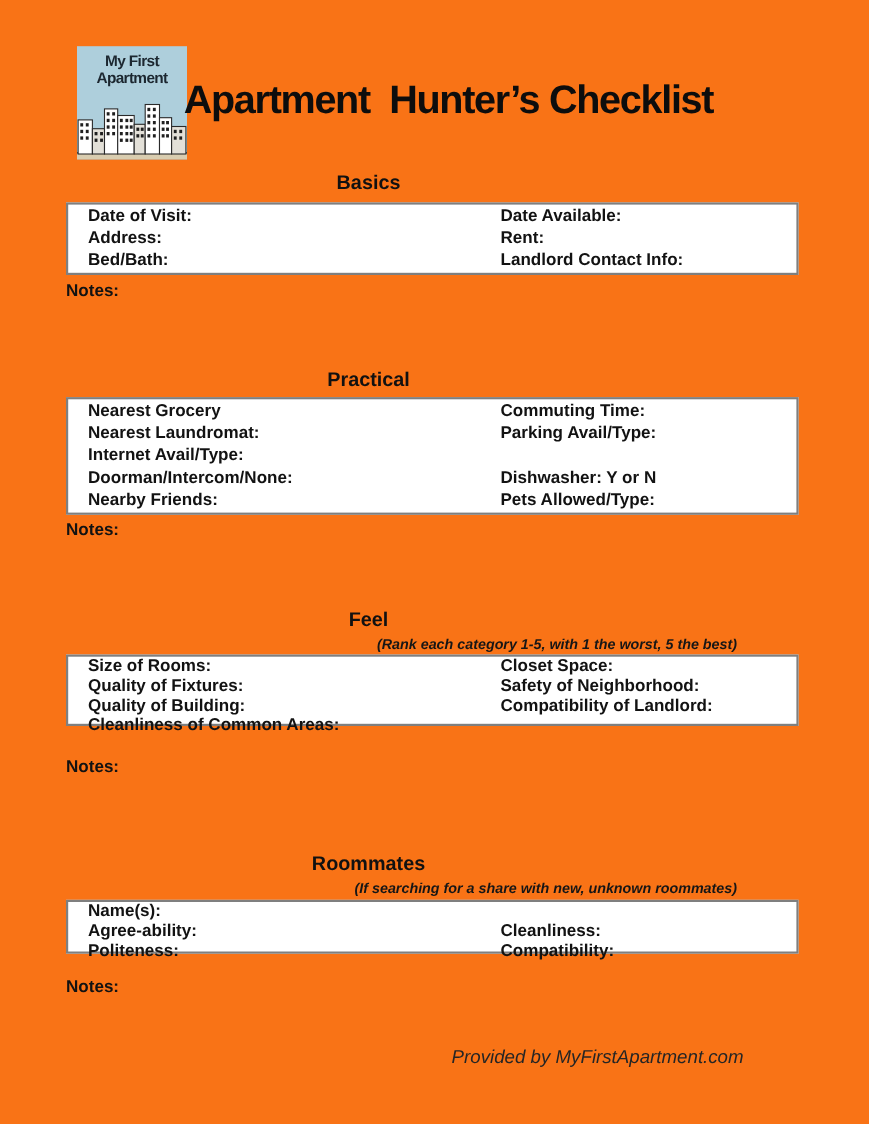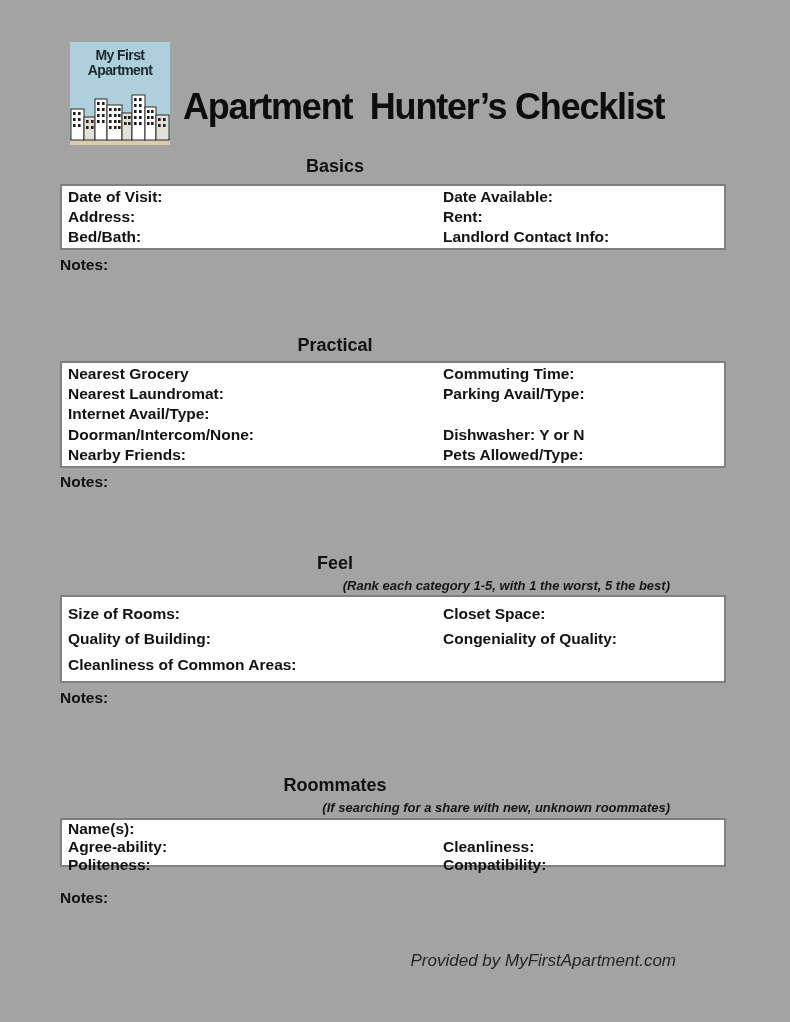--- a/index.html
+++ b/index.html
@@ -1,19 +1,19 @@
 <!DOCTYPE html>
 <html><head>
 <meta charset="utf-8">
 <style>
   html,body{margin:0;padding:0;background:#e8e8e8;}
   .page{
     position:relative;
     width:790px;height:1022px;
-    background:#a3a3a3;
+    background:#f97316;
     font-family:"Liberation Sans", sans-serif;
     color:#141414;
     overflow:hidden;
     margin:0 auto;
   }
   
   .logo{
     position:absolute;left:70px;top:42px;
     width:100px;height:103px;
     background:#aecfdc;
@@ -23,21 +23,21 @@
     margin-top:6px;
     text-align:center;
     font-weight:bold;
     font-size:14px;line-height:15px;
     letter-spacing:-0.6px;
     color:#1c2730;
   }
   .skyline{position:absolute;left:0;bottom:0;width:100px;height:58px;display:block;}
   .title{
     position:absolute;left:167px;top:70px;
-    margin:16px;
+    margin:0;
     font-size:36px;font-weight:bold;
     letter-spacing:-1.2px;
     white-space:pre;
     color:#0d0d0d;
   }
   
   .heading{
     position:absolute;left:0;width:670px;
     text-align:center;
     font-size:18px;font-weight:bold;
@@ -58,26 +58,26 @@
   
   .box{
     position:absolute;left:60px;width:666px;
     box-sizing:border-box;
     border:2px solid #7f7f7f;
     background:#fff;
     display:flex;flex-direction:column;justify-content:space-evenly;
   }
   .box-basics{top:184px;height:66px}
   .box-practical{top:361px;height:107px}
-  .box-feel{top:595px;height:88px}
+  .box-feel{top:595px;height:65px}
   .box-roommates{top:818px;height:49px}
   .row{
     display:grid;
     grid-template-columns:375px auto;
-    padding-left:6px;
+    padding-left:18px;
     align-items:center;
   }
   .cell{
     font-size:15.5px;font-weight:bold;
     white-space:pre-wrap;
     line-height:18px;
     color:#121212;
   }
   
   .notes{
@@ -224,22 +224,26 @@
   <div class="notes n-practical">Notes:</div>
 
   <div class="heading h-feel">Feel</div>
   <div class="subtitle s-feel">(Rank each category 1-5, with 1 the worst, 5 the best)</div>
   <div class="box box-feel">
     <div class="row">
       <span class="cell">Size of Rooms:</span>
       <span class="cell">Closet Space:</span>
     </div>
     <div class="row">
+      <span class="cell">Quality of Fixtures:</span>
+      <span class="cell">Safety of Neighborhood:</span>
+    </div>
+    <div class="row">
       <span class="cell">Quality of Building:</span>
-      <span class="cell">Congeniality of Quality:</span>
+      <span class="cell">Compatibility of Landlord:</span>
     </div>
     <div class="row">
       <span class="cell">Cleanliness of Common Areas:</span>
       <span class="cell"></span>
     </div>
   </div>
   <div class="notes n-feel">Notes:</div>
 
   <div class="heading h-roommates">Roommates</div>
   <div class="subtitle s-roommates">(If searching for a share with new, unknown roommates)</div>

